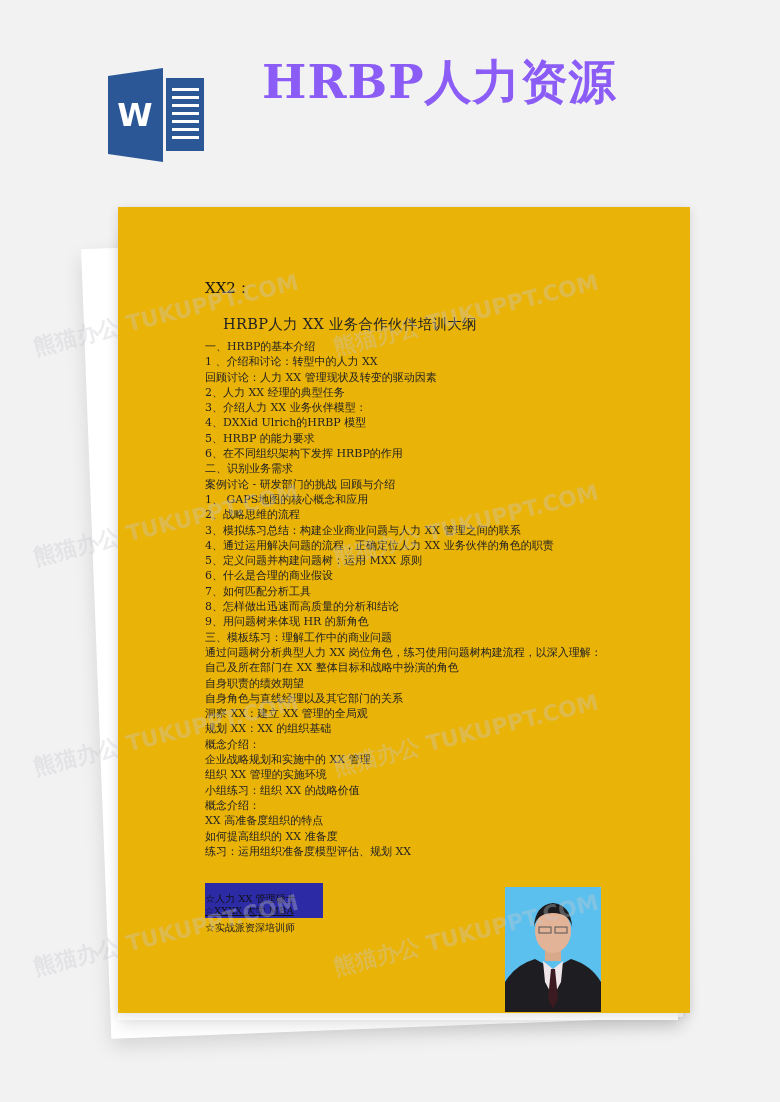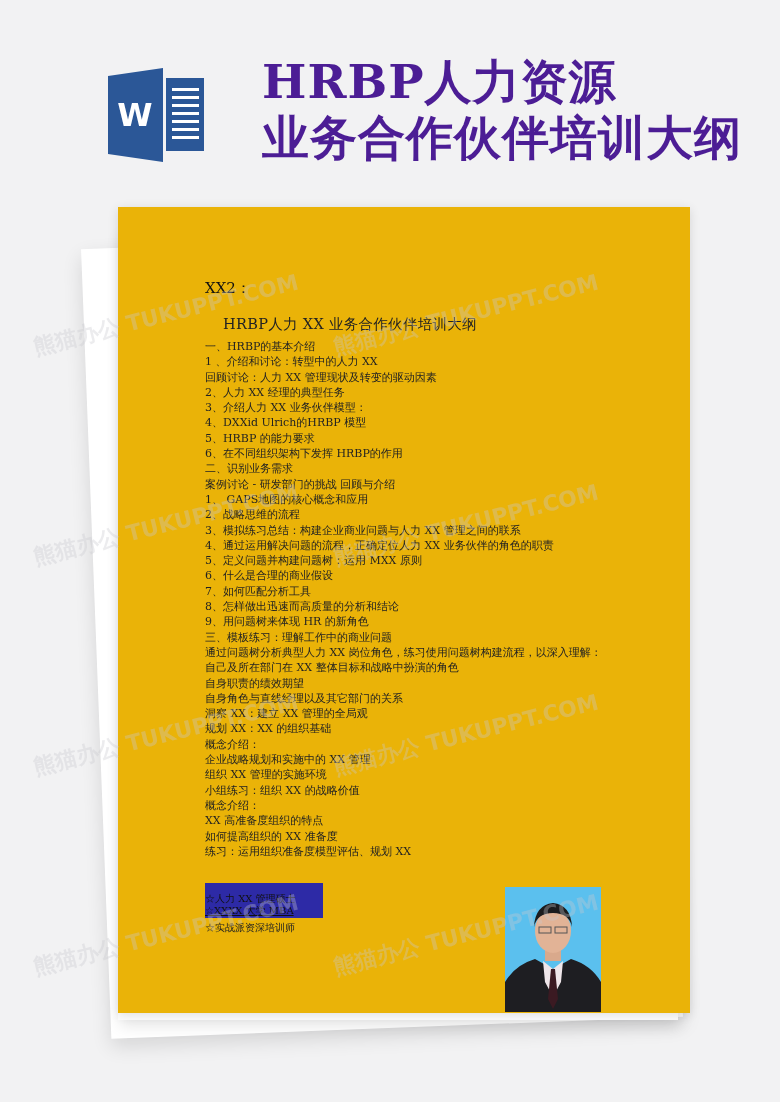--- a/index.html
+++ b/index.html
@@ -4,21 +4,21 @@
 <style>
   html, body { margin:0; padding:0; }
   body {
     width:780px; height:1102px; position:relative; overflow:hidden;
     background:#f2f2f3;
     font-family:"DejaVu Serif","Liberation Serif",serif;
   }
   .banner { position:absolute; left:0; top:0; width:780px; height:200px; }
   .word-icon { position:absolute; left:108px; top:68px; width:100px; height:94px; }
   .banner-title {
-    position:absolute; left:262px; top:54px; color:#4c1d95;
+    position:absolute; left:262px; top:54px; color:#8b5cf6;
     font-family:"DejaVu Serif","Liberation Serif",serif; font-weight:bold;
     font-size:47px; line-height:56px; letter-spacing:1px;
   }
   .banner-title div { white-space:nowrap; }
 
   .sheet-back {
     position:absolute; left:96px; top:238px; width:572px; height:790px;
     background:#fff; transform:rotate(-2.2deg); transform-origin:50% 50%;
     box-shadow:0 8px 20px rgba(0,0,0,0.12);
   }
@@ -72,21 +72,20 @@
       <rect x="64" y="44" width="27" height="3"></rect>
       <rect x="64" y="52" width="27" height="3"></rect>
       <rect x="64" y="60" width="27" height="3"></rect>
       <rect x="64" y="68" width="27" height="3"></rect>
     </g>
     <polygon points="0,8 55,0 55,94 0,86" fill="#2b5797"></polygon>
     <text x="27" y="58" text-anchor="middle" fill="#ffffff" font-family="DejaVu Sans, sans-serif" font-weight="bold" font-size="32">W</text>
   </svg>
   <div class="banner-title">
     <div>HRBP人力资源</div>
-    <div>业务合作伙伴培训大纲</div>
   </div>
 </div>
 
 <div class="sheet-back"></div>
 <div class="sheet-back2"></div>
 
 <div class="page">
   <div class="doc-label">XX2：</div>
   <div class="doc-title">HRBP人力 XX 业务合作伙伴培训大纲</div>
 

